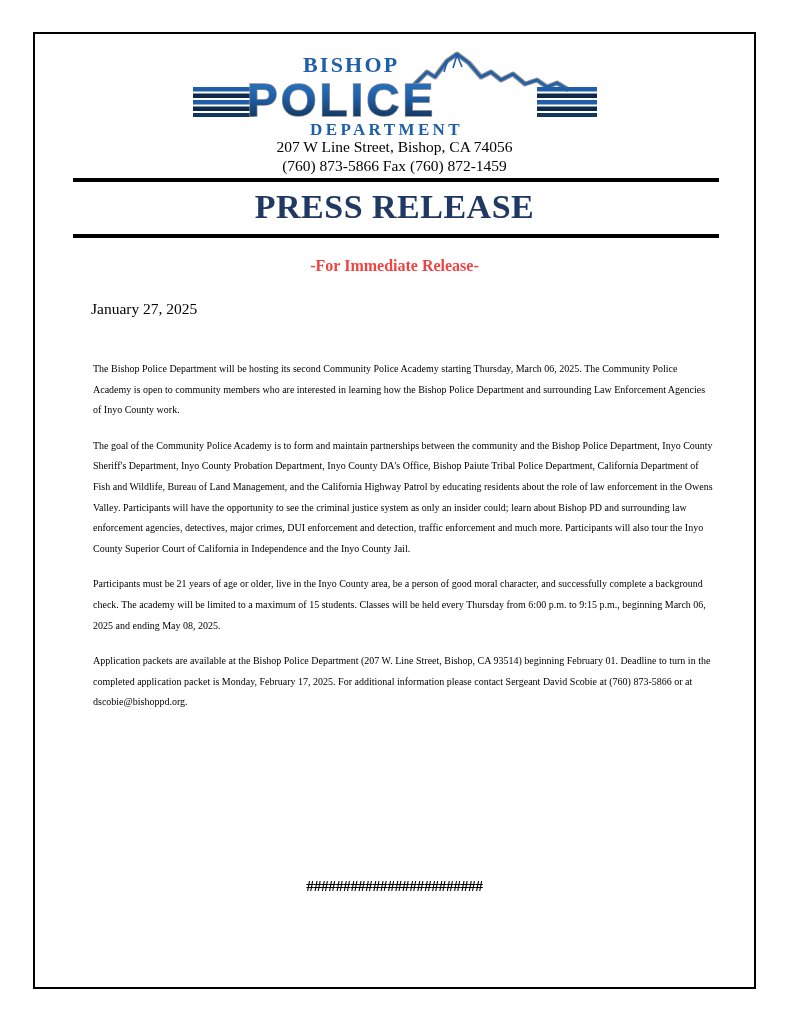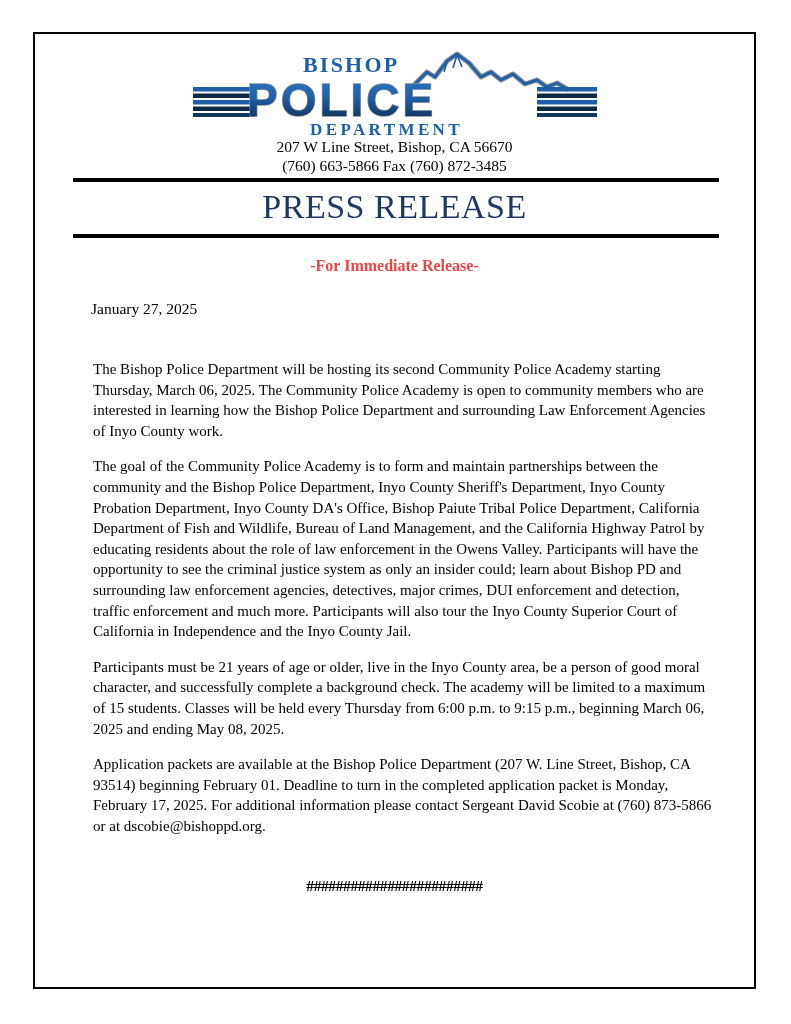--- a/index.html
+++ b/index.html
@@ -80,21 +80,21 @@
   .rule-top { top: 144px; }
   .rule-bottom { top: 200px; }
 
   .press-title {
     position: absolute;
     left: 0;
     right: 0;
     top: 152px;
     text-align: center;
     font-size: 34px;
-    font-weight: normal;
+    font-weight: bold;
     letter-spacing: 0.5px;
     color: #1F3864;
     line-height: 42px;
   }
 
   .immediate {
     position: absolute;
     left: 0;
     right: 0;
     top: 222px;
@@ -115,21 +115,21 @@
   }
 
   .body-block {
     position: absolute;
     left: 58px;
     top: 325px;
     width: 620px;
   }
 
   .para {
-    font-size: 15px;
+    font-size: 10px;
     line-height: 20.6px;
     text-align: left;
     margin: 0 0 15px 0;
     color: #000;
   }
   .para:last-child { margin-bottom: 4px; }
 
   .hashline {
     position: absolute;
     left: 0;
@@ -190,22 +190,22 @@
             </g>
 
             <text x="62" y="70" font-family="Liberation Sans, DejaVu Sans, sans-serif" font-size="46" font-weight="bold" fill="url(#gblue)" stroke="#8A8D91" stroke-width="1.4" paint-order="stroke" letter-spacing="3">POLICE</text>
 
             <text x="125" y="89" font-family="Liberation Serif, DejaVu Serif, serif" font-size="17" font-weight="bold" fill="#1F5FA9" letter-spacing="3.4">DEPARTMENT</text>
           </svg>
         </div>
       </div>
 
       <div class="address-block">
-        <div>207 W Line Street, Bishop, CA 56670</div>
-        <div>(760) 663-5866   Fax (760) 872-3485</div>
+        <div>207 W Line Street, Bishop, CA 74056</div>
+        <div>(760) 873-5866   Fax (760) 872-1459</div>
       </div>
 
       <div class="rule rule-top"></div>
       <div class="press-title">PRESS RELEASE</div>
       <div class="rule rule-bottom"></div>
 
       <div class="immediate">-For Immediate Release-</div>
 
       <div class="date-line">January 27, 2025</div>
 

